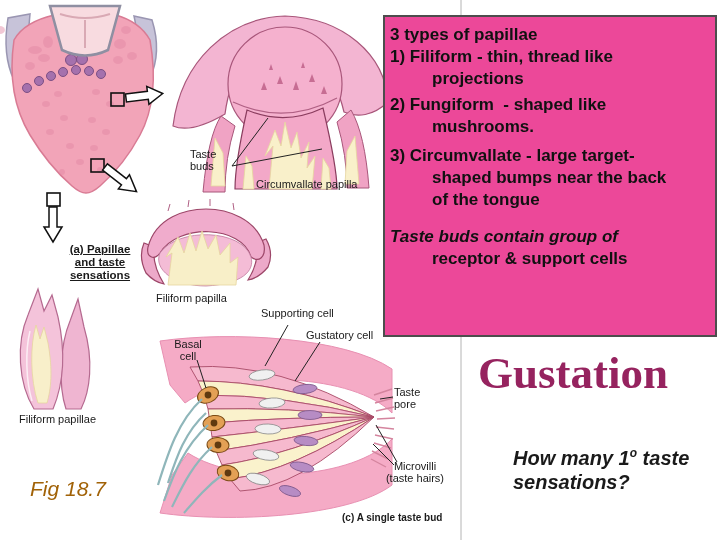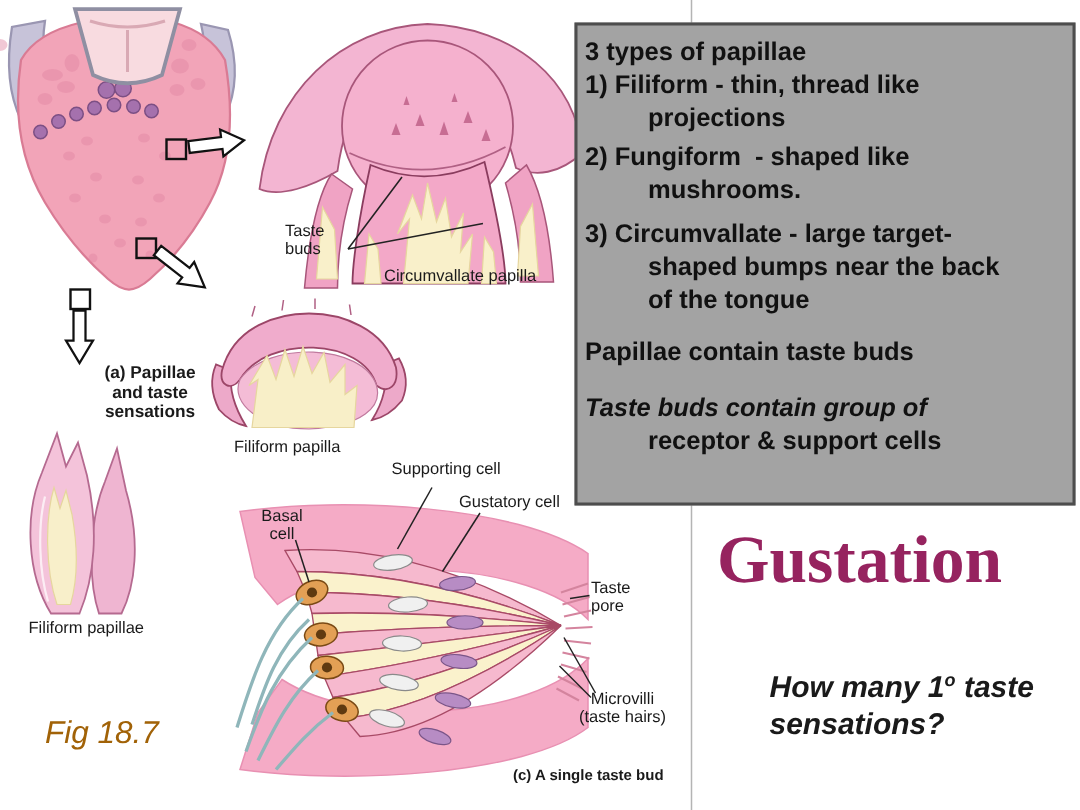--- a/index.html
+++ b/index.html
@@ -5,30 +5,30 @@
   html,body{margin:0;padding:0;background:#fff;}
   .slide{position:relative;width:720px;height:540px;background:#ffffff;overflow:hidden;
          font-family:"Liberation Sans",sans-serif;color:#111;}
   svg{display:block;}
   .art{position:absolute;left:0;top:0;}
   .fig-label{position:absolute;left:30px;top:477px;font-style:italic;font-size:21px;color:#a16207;}
   .diag-label{position:absolute;font-size:11px;line-height:12px;color:#1a1a1a;white-space:pre-line;}
   .lbl-taste-buds{left:190px;top:148px;}
   .lbl-circumvallate{left:256px;top:178px;}
   .lbl-fungiform{left:156px;top:292px;}
-  .lbl-panel-a{left:52px;top:243px;width:96px;text-align:center;font-weight:bold;font-size:11.5px;line-height:13px;}
+  .lbl-panel-a{left:52px;top:243px;width:96px;text-align:center;font-weight:bold;font-size:11.5px;line-height:13px;text-decoration:underline;}
   .lbl-filiform{left:19px;top:413px;}
   .lbl-supporting{left:261px;top:307px;}
   .lbl-gustatory{left:306px;top:329px;}
   .lbl-basal{left:168px;top:338px;width:40px;text-align:center;}
   .lbl-taste-pore{left:394px;top:386px;}
   .lbl-microvilli{left:382px;top:460px;width:66px;text-align:center;}
   .lbl-c-caption{left:342px;top:512px;font-weight:bold;font-size:10px;}
   .info-box{position:absolute;left:383px;top:15px;width:334px;height:322px;box-sizing:border-box;
-            border:2px solid #4d4d4d;background:#a3a3a3;padding:7px 4px 0 5px;
+            border:2px solid #4d4d4d;background:#ec4899;padding:7px 4px 0 5px;
             font-weight:bold;font-size:17px;color:#111;}
   .tb-line{line-height:22px;white-space:pre-wrap;}
   .ind{padding-left:42px;}
   .mt4{margin-top:4px;}.mt7{margin-top:7px;}.mt13{margin-top:13px;}.mt15{margin-top:15px;font-style:italic;}
   .gustation{position:absolute;left:448px;top:347px;width:250px;text-align:center;
              font-family:"Liberation Serif",serif;font-weight:bold;font-size:45px;color:#96235f;}
   .question{position:absolute;left:513px;top:441px;font-size:20px;font-weight:bold;
             font-style:italic;line-height:24px;color:#1a1a1a;}
   .question sup{font-size:12px;}
 </style>
@@ -238,21 +238,20 @@
 
   <div class="info-box">
     <div class="tb-line">3 types of papillae</div>
     <div class="tb-line">1) Filiform - thin, thread like</div>
     <div class="tb-line ind">projections</div>
     <div class="tb-line mt4">2) Fungiform  - shaped like</div>
     <div class="tb-line ind">mushrooms.</div>
     <div class="tb-line mt7">3) Circumvallate - large target-</div>
     <div class="tb-line ind">shaped bumps near the back</div>
     <div class="tb-line ind">of the tongue</div>
-    <div class="tb-line mt13">Papillae contain taste buds</div>
     <div class="tb-line mt15">Taste buds contain group of</div>
     <div class="tb-line ind">receptor &amp; support cells</div>
   </div>
 
   <div class="gustation">Gustation</div>
 
   <div class="question">
     <div><span>How many 1</span><sup>o</sup><span> taste</span></div>
     <div>sensations?</div>
   </div>

